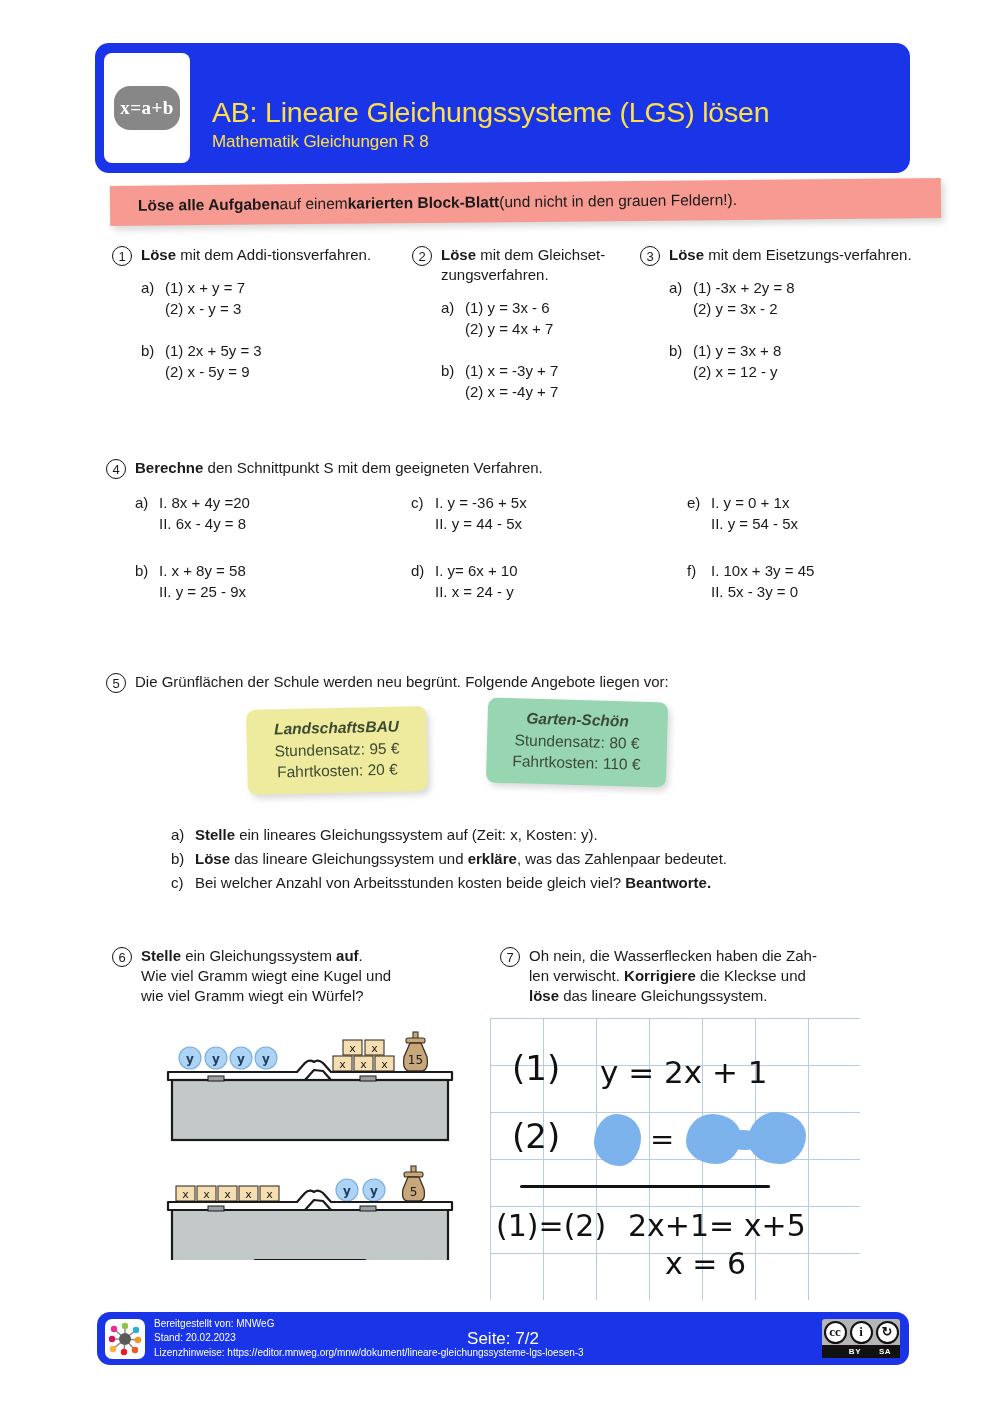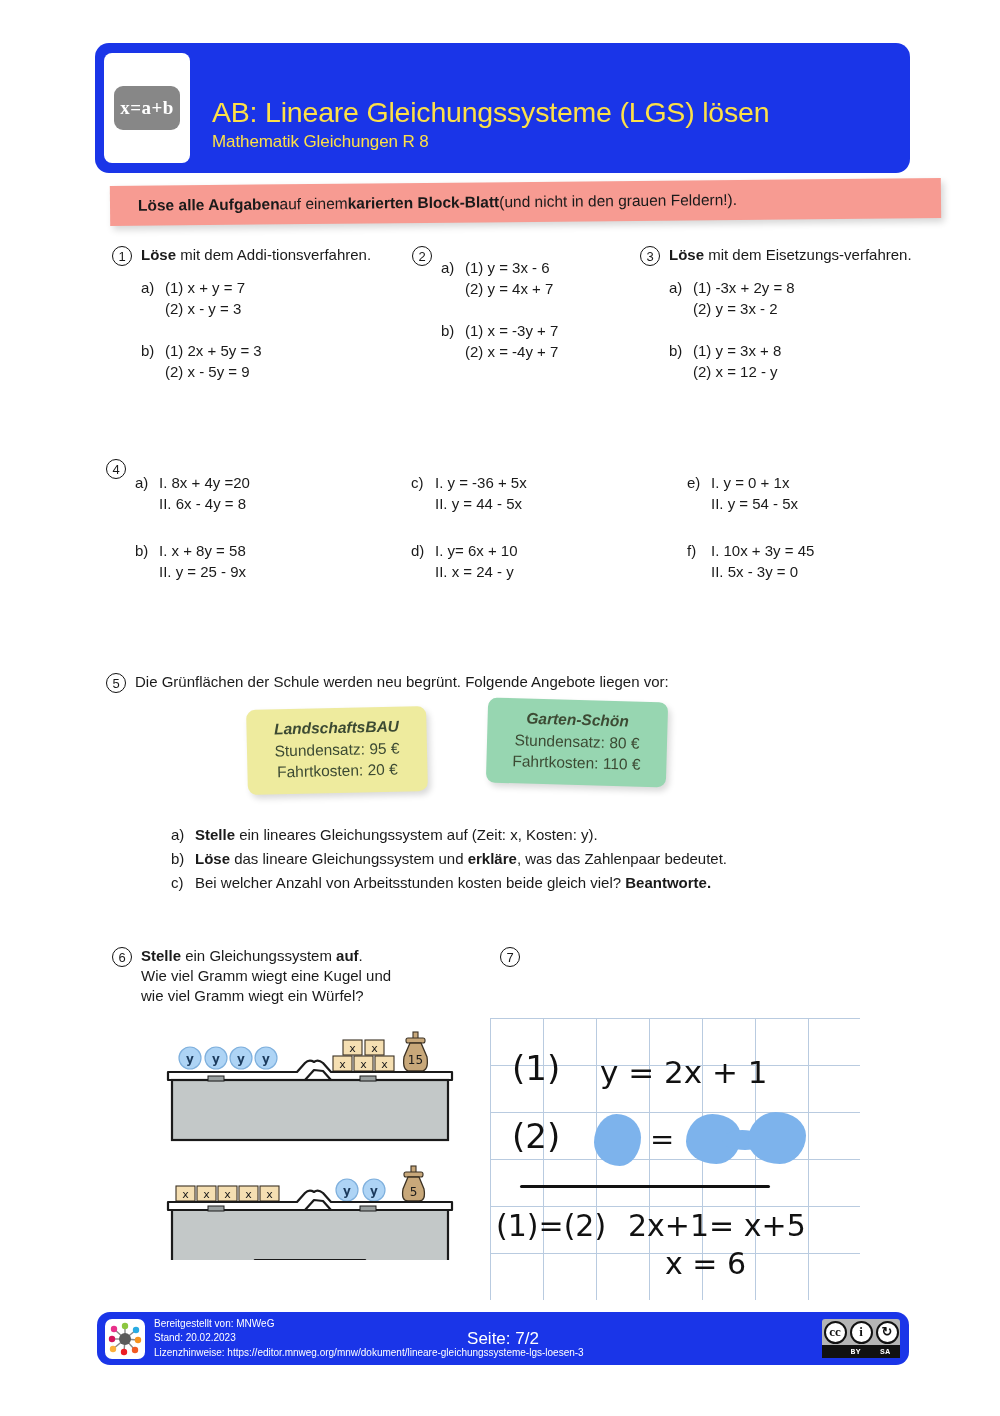--- a/index.html
+++ b/index.html
@@ -27,21 +27,21 @@
     width:86px; height:110px;
     margin-left:9px;
     background:#fff;
     border-radius:8px;
     display:flex; align-items:center; justify-content:center;
     flex:none;
   }
   .logo-inner {
     width:66px; height:44px;
     background:#878787;
-    border-radius:9px;
+    border-radius:16px;
     display:flex; align-items:center; justify-content:center;
     color:#fff;
     font-family:"Liberation Serif", serif;
     font-weight:bold;
     font-size:19px;
     letter-spacing:0.5px;
   }
   .header-text { margin-left:22px; color:#fde047;margin-top:33px; }
   .header-title {
     font-size:28.5px; font-weight:400; line-height:1.12; letter-spacing:-0.2px;
@@ -154,21 +154,21 @@
     position:absolute; right:9px; top:7px; width:78px; height:39px;
     background:#b5b5b5; border-radius:3px;
   }
   .cc-row { position:absolute; left:0; top:0; width:100%; height:26px; display:flex; align-items:center; justify-content:space-around; }
   .cc-circ {
     width:23px; height:23px; border-radius:50%; background:#fff; border:2.5px solid #111;
     display:flex; align-items:center; justify-content:center;
     font-size:13px; font-weight:bold; color:#111; font-family:"Liberation Serif", serif;
   }
   .cc-bar { position:absolute; left:0; bottom:0; width:100%; height:13px; background:#111; display:flex; align-items:center; justify-content:space-around; }
-  .cc-bar span { color:#fff; font-size:8px; font-weight:bold; letter-spacing:0.5px;font-family:Liberation Mono, monospace; }
+  .cc-bar span { color:#fff; font-size:8px; font-weight:bold; letter-spacing:0.5px; }
 </style>
 </head>
 <body>
 
 <div class="page">
 
   <div class="header">
     <div class="header-logo">
       <div class="logo-inner">x=a+b</div>
     </div>
@@ -202,20 +202,23 @@
         <span class="sub-label">b)</span>
         <span class="eqs">(1) 2x + 5y = 3
 (2) x - 5y = 9</span>
       </div>
     </div>
   </div>
 
   <div class="task" id="task2">
     <div class="num">2</div>
     <div class="task-body">
+      <div class="task-head">
+        <b>Löse</b><span> mit dem Gleichset-zungsverfahren.</span>
+      </div>
       <div class="sub t-sub-a">
         <span class="sub-label">a)</span>
         <span class="eqs">(1) y = 3x - 6
 (2) y = 4x + 7</span>
       </div>
       <div class="sub t-sub-b">
         <span class="sub-label">b)</span>
         <span class="eqs">(1) x = -3y + 7
 (2) x = -4y + 7</span>
       </div>
@@ -237,20 +240,23 @@
         <span class="sub-label">b)</span>
         <span class="eqs">(1) y = 3x + 8
 (2) x = 12 - y</span>
       </div>
     </div>
   </div>
 
   <div class="task" id="task4">
     <div class="num">4</div>
     <div class="task-body">
+      <div class="task-head">
+        <b>Berechne</b><span> den Schnittpunkt S mit dem geeigneten Verfahren.</span>
+      </div>
       <div class="grid4">
         <div class="sub">
           <span class="sub-label">a)</span>
           <span class="eqs">I. 8x + 4y =20
 II. 6x - 4y = 8</span>
         </div>
         <div class="sub">
           <span class="sub-label">c)</span>
           <span class="eqs">I. y = -36 + 5x
 II. y = 44 - 5x</span>
@@ -316,20 +322,25 @@
     <div class="num">6</div>
     <div class="task-body">
       <div><b>Stelle</b><span> ein Gleichungssystem </span><b>auf</b><span>.</span></div>
       <div>Wie viel Gramm wiegt eine Kugel und</div>
       <div>wie viel Gramm wiegt ein Würfel?</div>
     </div>
   </div>
 
   <div class="task" id="task7">
     <div class="num">7</div>
+    <div class="task-body">
+      <div>Oh nein, die Wasserflecken haben die Zah-</div>
+      <div><span>len verwischt. </span><b>Korrigiere</b><span> die Kleckse und</span></div>
+      <div><b>löse</b><span> das lineare Gleichungssystem.</span></div>
+    </div>
   </div>
 
   <div class="scales">
     <svg class="scale-svg" width="300" height="250" viewBox="0 0 300 250">
 
       <g>
 
         <g>
           <circle cx="30" cy="48" r="11" fill="#aed4f5" stroke="#7fb0dd" stroke-width="1.2"></circle>
           <text x="30" y="53" font-family="DejaVu Sans, sans-serif" font-size="12" font-weight="bold" fill="#1b3a5c" text-anchor="middle">y</text>

